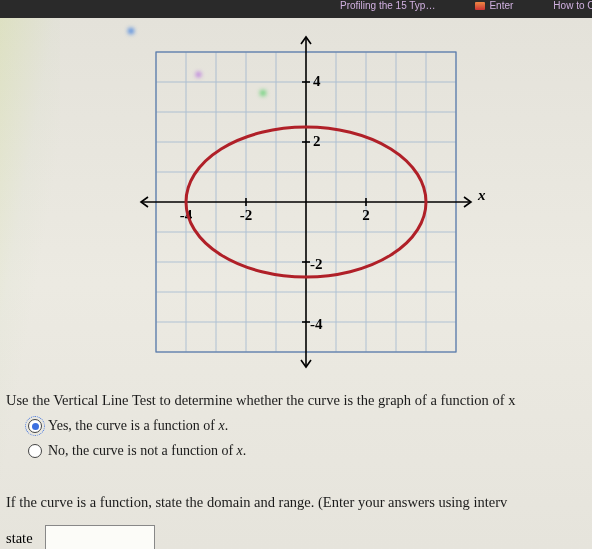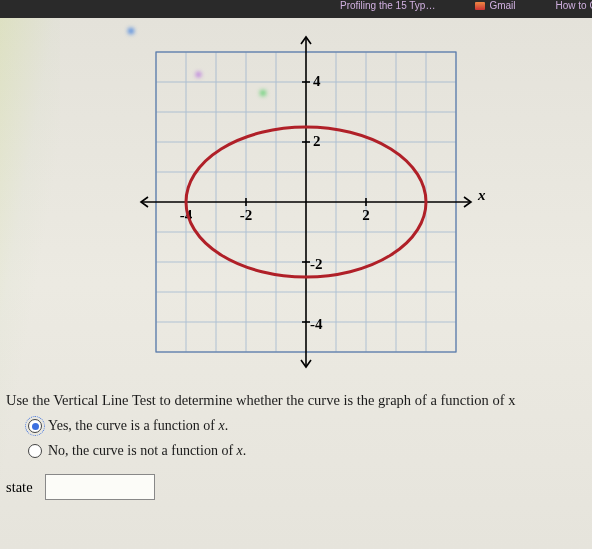--- a/index.html
+++ b/index.html
@@ -108,21 +108,21 @@
 </style>
 </head>
 <body>
 
 <div class="bookmark-bar">
   <span class="bookmark-item">
     <span>Profiling the 15 Typ…</span>
   </span>
   <span class="bookmark-item">
     <span style="width:10px;height:8px;background:linear-gradient(#e84,#c33);display:inline-block;border-radius:1px;"></span>
-    <span>Gmail</span>
+    <span>Enter</span>
   </span>
   <span class="bookmark-item">
     <span>How to C</span>
   </span>
 </div>
 
 <div class="glare"></div>
 <div class="speckles">
   <div class="speck" style="top:6px;left:8px;width:8px;height:8px;background:#b060e0;"></div>
   <div class="speck" style="top:4px;left:42px;width:5px;height:5px;background:#e0d060;"></div>
@@ -207,19 +207,20 @@
     </div>
 
     <div class="radio-row">
       <span class="radio"></span>
       <span>
         <span>No, the curve is not a function of </span><span class="ital">x</span><span>.</span>
       </span>
     </div>
   </div>
 
+  <div class="second-prompt">If the curve is a function, state the domain and range. (Enter your answers using interv</div>
 
   <div class="domain-row">
     <span>state</span>
     <span class="domain-input" title=""></span>
   </div>
 
 </div>
 
 </body></html>

